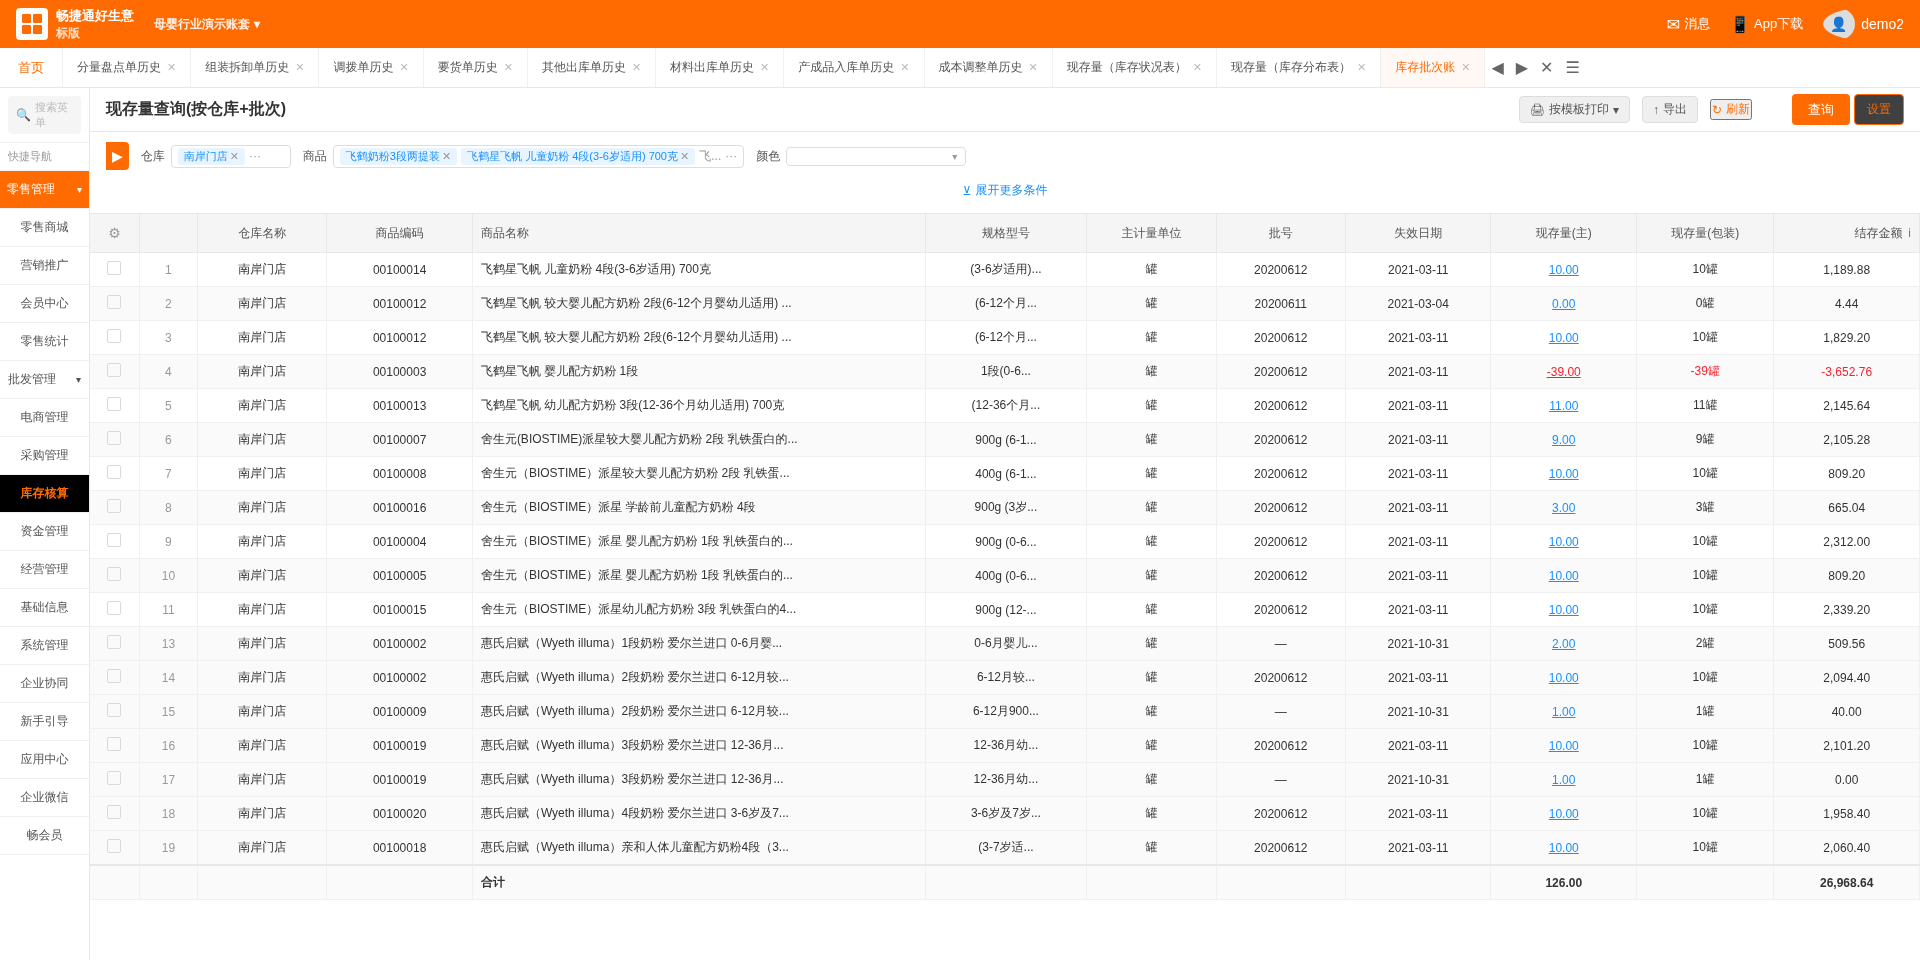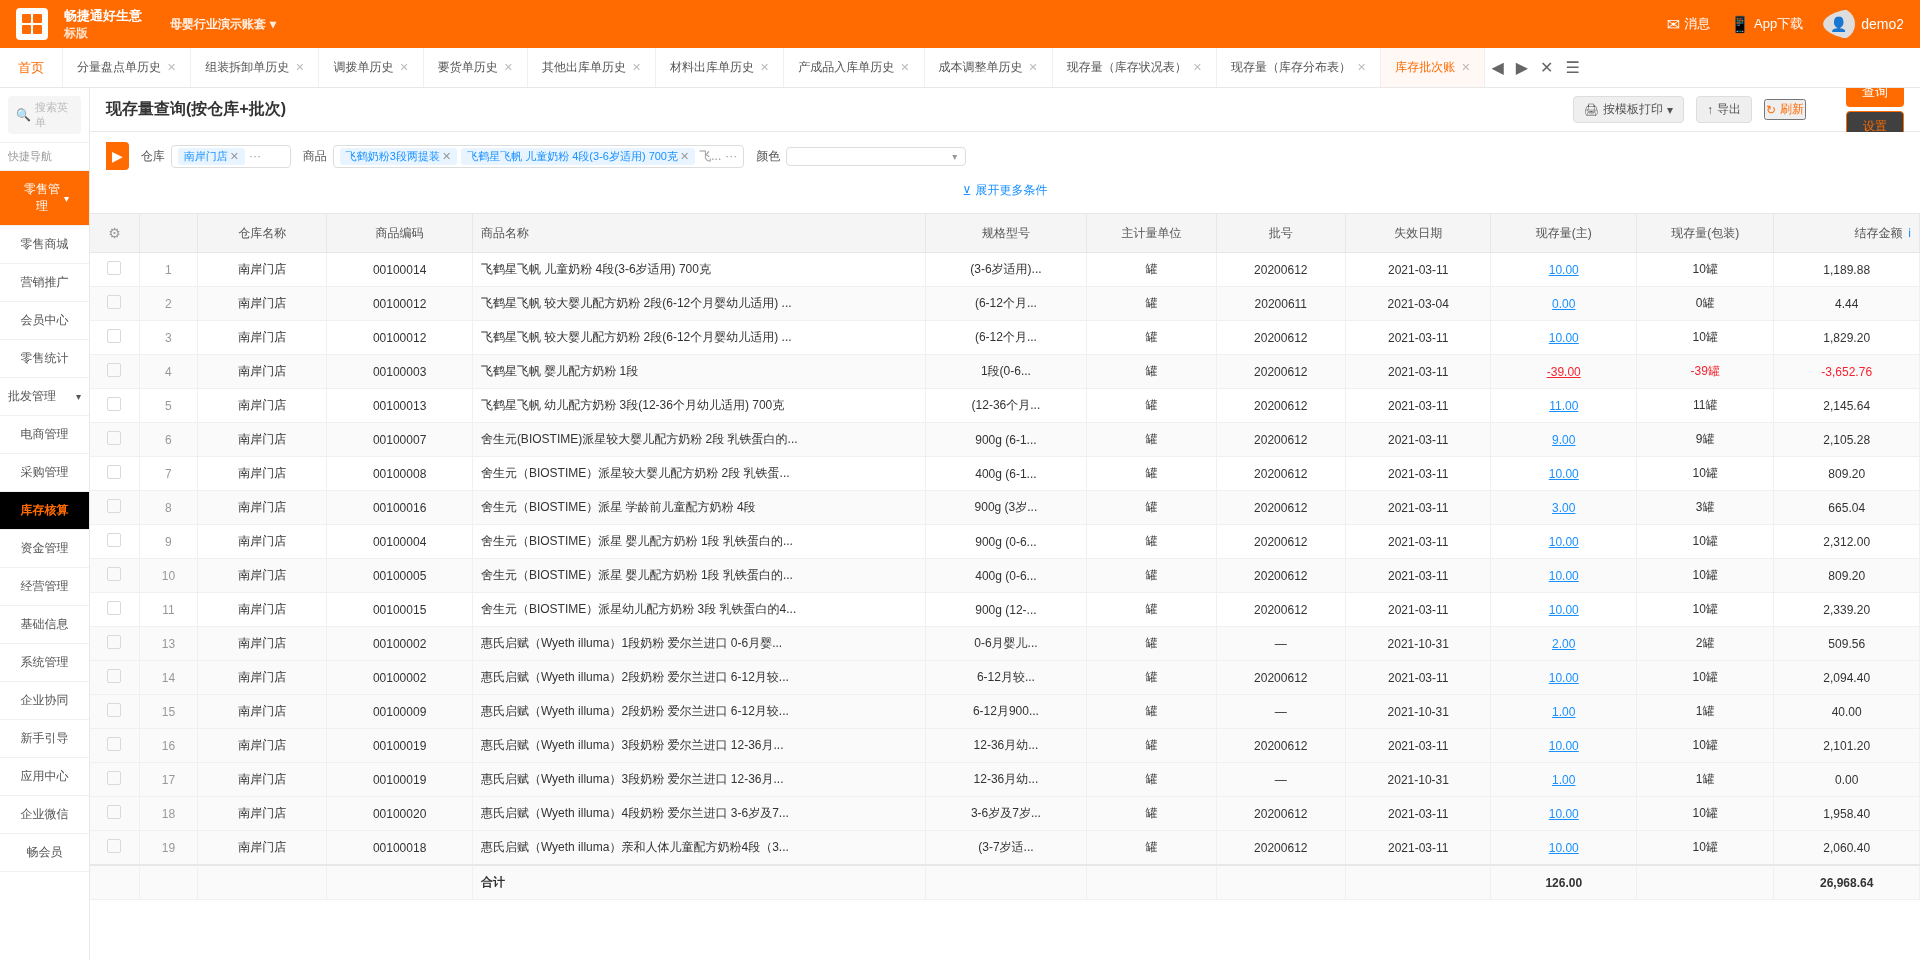--- a/index.html
+++ b/index.html
@@ -10,21 +10,21 @@
     .header-title { font-size: 16px; font-weight: bold; color: #333; }
     .header-actions { display: flex; align-items: center; gap: 12px; }
     .btn-print { display: flex; align-items: center; gap: 4px; border: 1px solid #ddd; padding: 4px 10px; border-radius: 4px; cursor: pointer; color: #555; font-size: 12px; }
     .btn-export { display: flex; align-items: center; gap: 4px; border: 1px solid #ddd; padding: 4px 10px; border-radius: 4px; cursor: pointer; color: #555; font-size: 12px; }
     .btn-refresh { display: flex; align-items: center; gap: 4px; color: #ff6b00; cursor: pointer; font-size: 12px; }
     .btn-query { background: #ff6b00; color: #fff; border: none; padding: 6px 16px; border-radius: 4px; cursor: pointer; font-size: 13px; }
     .btn-settings { background: #404040; color: #ff6b00; border: 1px solid #ff6b00; padding: 6px 12px; border-radius: 4px; cursor: pointer; font-size: 12px; }
 
     
     .app-header { background: #ff6b00; height: 48px; display: flex; align-items: center; padding: 0 16px; justify-content: space-between; }
-    .app-logo { display: flex; align-items: center; gap: 16px; color: #fff; font-size: 14px; font-weight: bold; }
+    .app-logo { display: flex; align-items: center; gap: 8px; color: #fff; font-size: 14px; font-weight: bold; }
     .app-logo .logo-icon { width: 32px; height: 32px; background: #fff; border-radius: 4px; display: flex; align-items: center; justify-content: center; }
     .app-logo .logo-icon svg { width: 24px; height: 24px; }
     .app-nav-right { display: flex; align-items: center; gap: 20px; color: #fff; font-size: 13px; }
     .app-nav-right .nav-item { display: flex; align-items: center; gap: 4px; cursor: pointer; }
     .user-avatar { width: 32px; height: 32px; background: #fff3; border-radius: 50%; display: flex; align-items: center; justify-content: center; color: #fff; font-size: 14px; cursor: pointer; overflow: hidden; }
 
     
     .main-layout { display: flex; height: calc(960px - 48px - 40px); }
 
     
@@ -76,21 +76,21 @@
     .main-nav { background: #fff; height: 40px; display: flex; align-items: stretch; overflow: hidden; border-bottom: 1px solid #e8e8e8; }
     .main-nav-item { display: flex; align-items: center; padding: 0 14px; font-size: 13px; color: #555; cursor: pointer; border-right: 1px solid #f0f0f0; white-space: nowrap; }
     .main-nav-item:first-child { color: #ff6b00; font-weight: 500; padding: 0 18px; }
     .main-nav-item.tab-item { font-size: 12px; position: relative; }
     .main-nav-item.tab-item.active-tab { color: #ff6b00; background: #fff8f5; }
     .tab-close { margin-left: 6px; color: #bbb; font-size: 11px; cursor: pointer; }
     .nav-scroll-btn { display: flex; align-items: center; padding: 0 6px; cursor: pointer; color: #666; font-size: 16px; }
 
     .page-content { flex: 1; overflow: hidden; display: flex; flex-direction: column; }
     
-    .query-actions { display: flex; flex-direction: column; gap: 4px; padding-left: 28px; }
+    .query-actions { display: flex; flex-direction: row; gap: 4px; padding-left: 28px; }
 
     
     .filter-select { border: 1px solid #ddd; border-radius: 4px; padding: 3px 8px; font-size: 12px; display: flex; align-items: center; gap: 4px; cursor: pointer; background: #fff; min-width: 100px; }
     .filter-select .arrow { color: #999; font-size: 10px; }
   </style>
 </head>
 <body>
 
 <div class="app-header">
   <div class="app-logo">
@@ -185,21 +185,21 @@
 
   <div class="sidebar">
     <div style="padding:8px;border-bottom:1px solid #f0f0f0;">
       <div style="background:#f5f5f5;border-radius:4px;padding:4px 8px;display:flex;align-items:center;gap:4px;cursor:pointer;">
         <span style="color:#999;font-size:12px;">🔍</span>
         <span style="color:#bbb;font-size:11px;">搜索英单</span>
       </div>
     </div>
     <div style="padding:6px 8px;color:#999;font-size:11px;border-bottom:1px solid #f0f0f0;">快捷导航</div>
 
-    <div class="sidebar-item active" style="display:flex;align-items:center;justify-content:space-between;padding:10px 20px;background:#ff6b00;color:#fff;">
+    <div class="sidebar-item active" style="display:flex;align-items:center;justify-content:space-between;padding:10px 7px;background:#ff6b00;color:#fff;">
       <span>零售管理</span>
       <span style="font-size:10px;">▾</span>
     </div>
     <div class="sidebar-item">零售商城</div>
     <div class="sidebar-item">营销推广</div>
     <div class="sidebar-item">会员中心</div>
     <div class="sidebar-item">零售统计</div>
     <div class="sidebar-item" style="display:flex;align-items:center;justify-content:space-between;padding:10px 8px;">
       <span>批发管理</span>
       <span style="font-size:10px;">▾</span>

